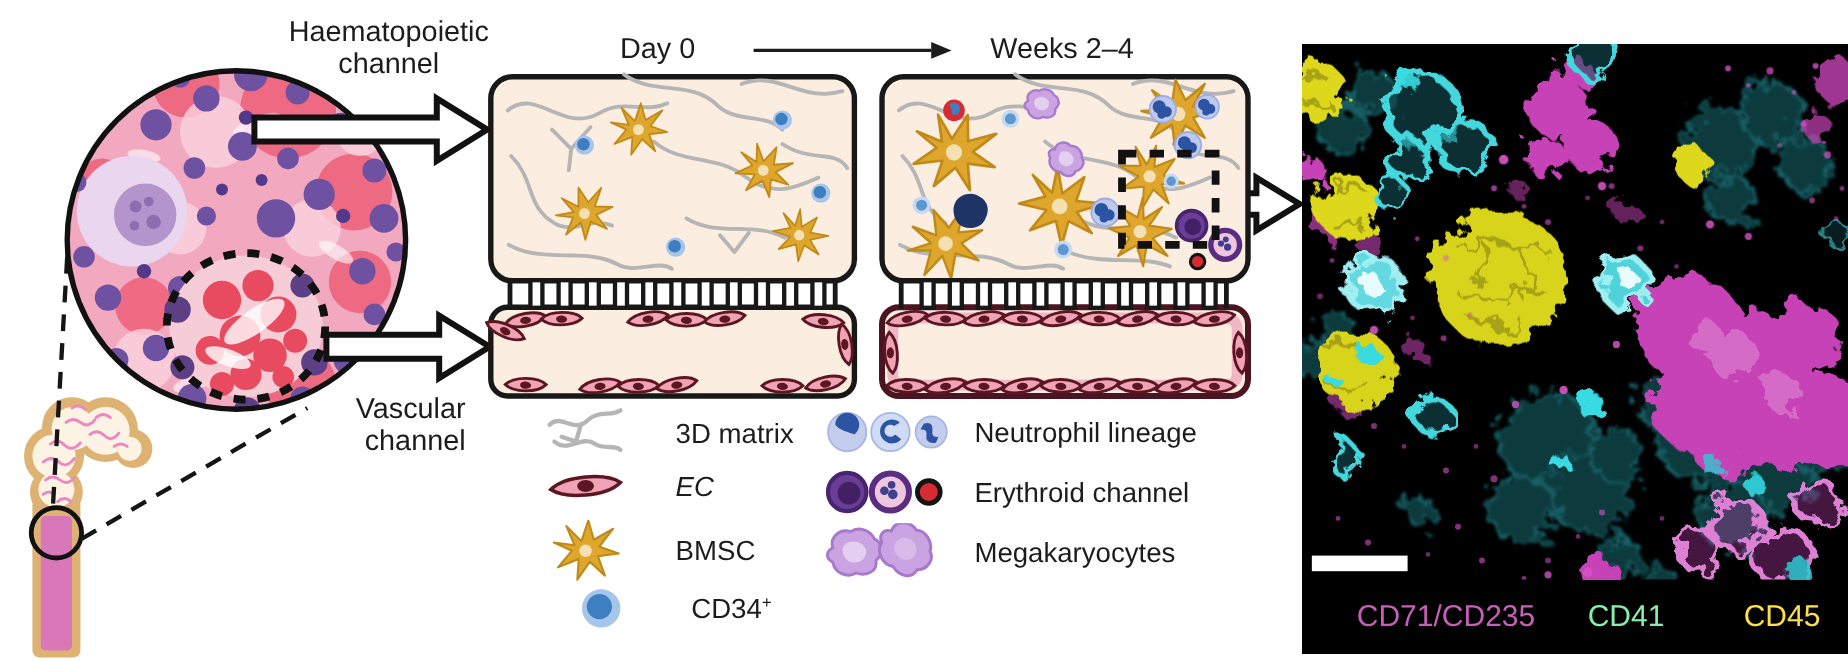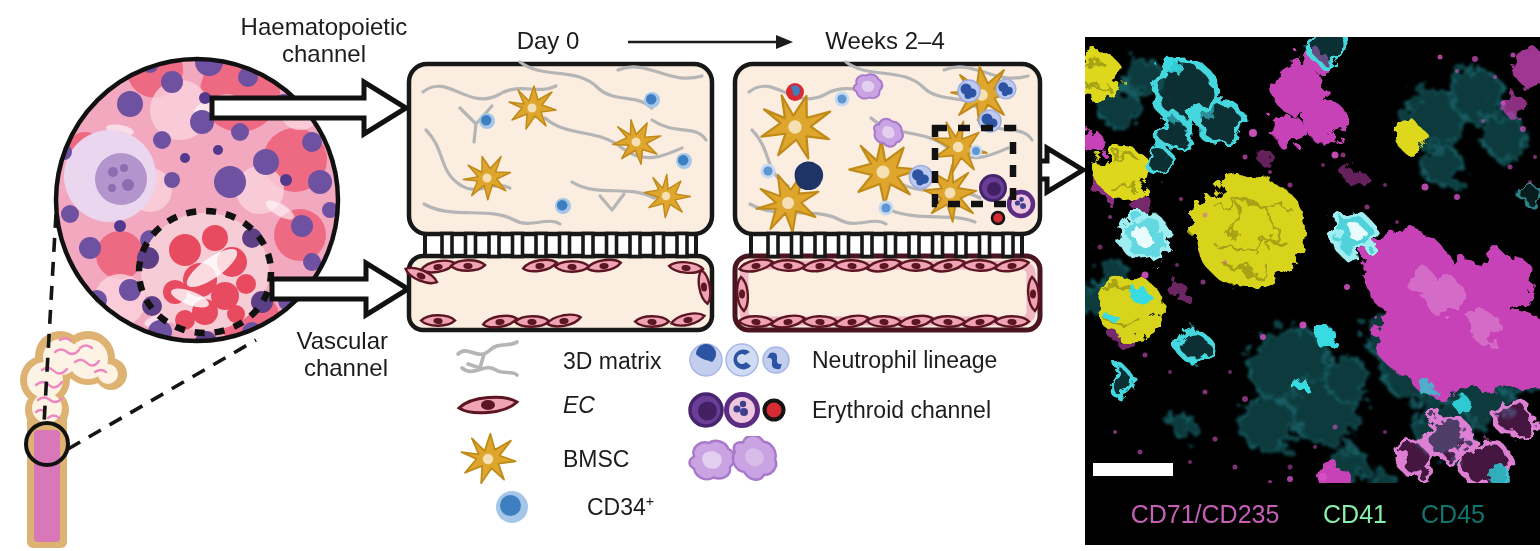--- a/index.html
+++ b/index.html
@@ -14,21 +14,21 @@
   .leg{position:absolute;display:flex;align-items:center;gap:12px;font-size:23px;}
   .icnbox{display:flex;justify-content:center;align-items:center;}
   .icnbox.c1{width:126px;}
   .icnbox.c2{width:112px;justify-content:flex-start;}
   .sup{font-size:0.62em;vertical-align:super;}
   .micrograph{position:absolute;left:1085px;top:37px;width:455px;height:508px;background:#000;overflow:hidden;}
   .markers{position:absolute;left:0;bottom:0;width:455px;height:62px;background:#000;}
   .mk{position:absolute;bottom:16px;transform:translateX(-50%);font-size:25px;white-space:nowrap;}
   .mk0{left:120px;color:#c75fb8;}
   .mk1{left:270px;color:#86efac;}
-  .mk2{left:368px;color:#0f766e;}
+  .mk2{left:400px;color:#fde047;}
 </style>
 </head>
 <body>
 
 <div class="fig">
 
   <svg class="layer" width="1540" height="551" viewBox="0 0 1540 551">
     <defs>
       <clipPath id="circ">
           <circle cx="197" cy="200" r="141"></circle>
@@ -404,21 +404,21 @@
     <span class="icnbox c1">
       <svg width="62" height="52" viewBox="0 0 62 52">
         <g transform="translate(31,26) scale(1.15)">
           <path d="M2,-22 L6,-8 L20,-16 L10,-3 L24,2 L9,4 L14,18 L3,8 L-6,21 L-5,6 L-20,12 L-10,0 L-23,-6 L-8,-4 L-14,-18 L-3,-7 Z" fill="#dfa62e" stroke="#c08a18" stroke-width="1.5" stroke-linejoin="round"></path>
           <circle r="4.5" fill="#f4e0b2"></circle>
         </g>
       </svg>
     </span>
     <span>BMSC</span>
   </div>
-  <div class="leg" style="left:449px;top:488px;">
+  <div class="leg" style="left:438px;top:488px;">
     <span class="icnbox c1">
       <svg width="38" height="38" viewBox="0 0 38 38">
         <circle cx="19" cy="19" r="16" fill="#a5c6e8"></circle>
           <circle cx="17.5" cy="17.5" r="10.5" fill="#3d7fc1"></circle>
       </svg>
     </span>
     <span><span>CD34</span><span class="sup">+</span></span>
   </div>
 
   <div class="leg" style="left:688px;top:340px;align-items:center;">
@@ -454,20 +454,21 @@
         <g transform="translate(24,25) scale(1.5)">
           <path d="M-12,-3 C-14,-9 -8,-14 -2,-12 C2,-15 9,-13 11,-8 C16,-6 16,1 12,4 C13,10 7,13 1,11 C-4,14 -11,11 -12,5 C-16,3 -16,-1 -12,-3 Z" fill="#c9a3e2" stroke="#a878cc" stroke-width="1.6"></path>
           <path d="M-6,-4 C-3,-8 4,-7 6,-3 C8,1 4,6 0,5 C-4,6 -8,0 -6,-4 Z" fill="#e3d0f1"></path>
         </g>
         <g transform="translate(66,22) scale(1.55) rotate(40)">
           <path d="M-12,-3 C-14,-9 -8,-14 -2,-12 C2,-15 9,-13 11,-8 C16,-6 16,1 12,4 C13,10 7,13 1,11 C-4,14 -11,11 -12,5 C-16,3 -16,-1 -12,-3 Z" fill="#c9a3e2" stroke="#a878cc" stroke-width="1.6"></path>
           <path d="M-5,-4 C-1,-8 5,-6 6,-2 C7,2 3,6 -1,5 C-5,5 -8,0 -5,-4 Z" fill="#d7bce9"></path>
         </g>
       </svg>
     </span>
+    <span>Megakaryocytes</span>
   </div>
 
   <div class="micrograph">
     <svg width="455" height="446" viewBox="0 0 455 446">
       <defs>
         <filter id="wb" x="-40%" y="-40%" width="180%" height="180%">
           <feTurbulence type="fractalNoise" baseFrequency="0.06" numOctaves="3" seed="8" result="n"></feTurbulence>
           <feDisplacementMap in="SourceGraphic" in2="n" scale="26"></feDisplacementMap>
         </filter>
         <filter id="wb2" x="-40%" y="-40%" width="180%" height="180%">

